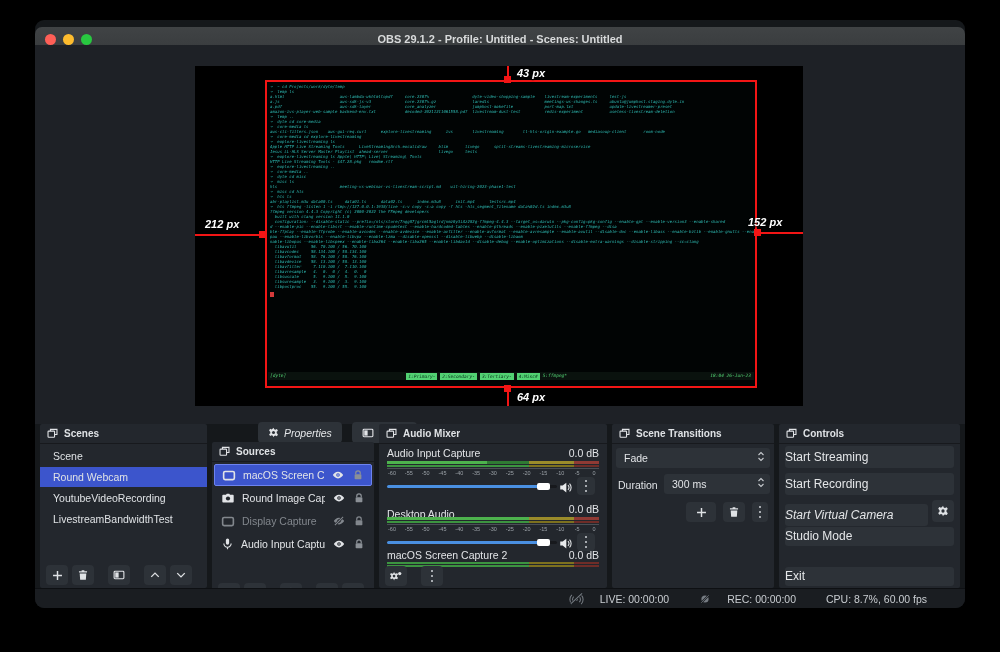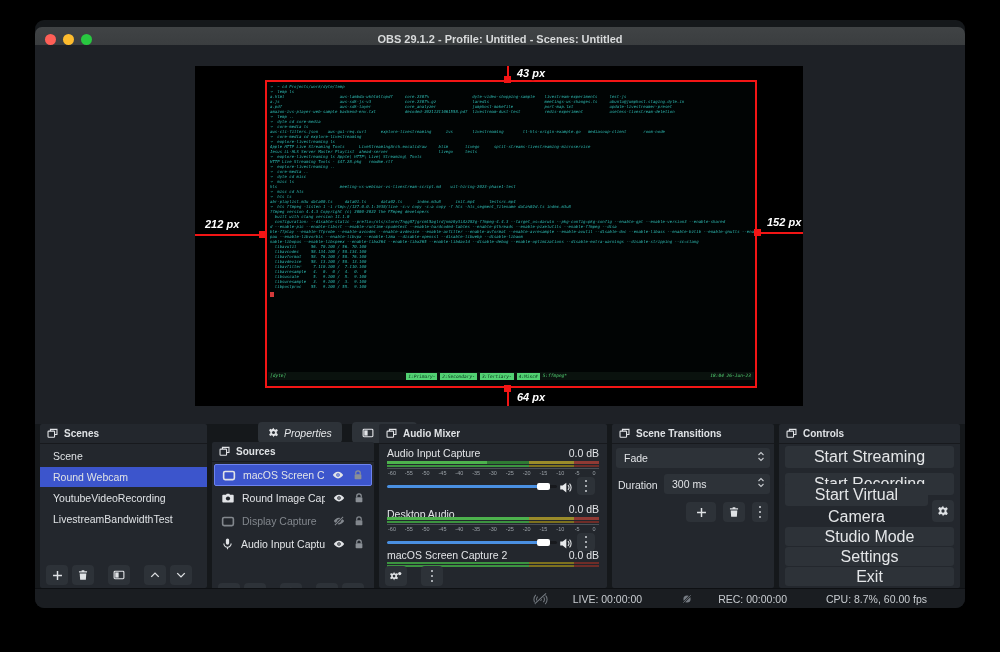--- a/index.html
+++ b/index.html
@@ -72,24 +72,24 @@
   .spk { position:absolute; color:#e8eaec; }
   .kebab { display:flex; flex-direction:column; justify-content:center; align-items:center; }
   .kebab i { width:2.5px; height:2.5px; border-radius:50%; background:#cfd3d7; display:block; margin:1.2px 0; }
 
   
   .combo { position:absolute; left:4px; right:4px; height:20px; background:#2d3238; border-radius:3px; color:#e2e4e7; font-size:10.5px; line-height:20px; padding-left:8px; }
   .spin { position:absolute; right:5px; top:3px; display:flex; flex-direction:column; gap:1px; color:#c6cace; }
   .t-label { position:absolute; left:6px; font-size:10.5px; color:#dfe2e5; }
 
   
-  .ctl-btn { position:absolute; left:6px; right:6px; background:#2d3238; border-radius:3px; color:#e4e6e8; font-size:16px; text-align:center; }
-
-  
-  .statusbar { position:absolute; left:0; top:568px; width:930px; height:20px; background:#1a1d21; border-top:1px solid #0e1013; display:flex; align-items:center; justify-content:flex-end; gap:25px; padding-right:38px; color:#c9cdd1; font-size:10.5px; }
+  .ctl-btn { position:absolute; left:6px; right:6px; background:#2d3238; border-radius:3px; color:#e4e6e8; font-size:12px; }
+
+  
+  .statusbar { position:absolute; left:0; top:568px; width:930px; height:20px; background:#1a1d21; border-top:1px solid #0e1013; display:flex; align-items:center; justify-content:flex-end; gap:16px; padding-right:38px; color:#c9cdd1; font-size:10.5px; }
   .statusbar .icon { color:#767c83; }
   .statusbar .seg { margin-right:14px; display:flex; align-items:center; gap:6px; }
 </style>
 </head>
 <body>
 
 <div class="window">
 
   <div class="titlebar">
     <div class="traffic">
@@ -164,21 +164,21 @@
       <div class="crop-line" style="left:312px; top:0; width:2px; height:14px;"></div>
       <div class="crop-handle" style="left:309px; top:10px;"></div>
       <div class="crop-label" style="left:322px; top:1px;">43 px</div>
 
       <div class="crop-line" style="left:0; top:168px; width:70px; height:2px;"></div>
       <div class="crop-handle" style="left:64px; top:165px;"></div>
       <div class="crop-label" style="left:10px; top:152px;">212 px</div>
 
       <div class="crop-line" style="left:562px; top:166px; width:46px; height:2px;"></div>
       <div class="crop-handle" style="left:559px; top:163px;"></div>
-      <div class="crop-label" style="left:572px; top:150px;">152 px</div>
+      <div class="crop-label" style="left:553px; top:150px;">152 px</div>
 
       <div class="crop-line" style="left:312px; top:322px; width:2px; height:18px;"></div>
       <div class="crop-handle" style="left:309px; top:319px;"></div>
       <div class="crop-label" style="left:322px; top:325px;">64 px</div>
     </div>
 
     <div class="src-toolbar">
       <span class="icon">
         <svg width="16" height="15" viewBox="0 0 16 16">
             <rect x="1.4" y="3" width="13.2" height="10" rx="1.8" fill="none" stroke="currentColor" stroke-width="2"></rect>
@@ -552,29 +552,28 @@
         <span class="icon">
           <svg width="11" height="11" viewBox="0 0 16 16">
               <rect x="1.5" y="4.5" width="9.5" height="9" rx="1" fill="none" stroke="currentColor" stroke-width="1.6"></rect>
               <path d="M5 4.5V2h9.5v7.5H11.5" fill="none" stroke="currentColor" stroke-width="1.6"></path>
             </svg>
         </span>
         <span>Controls</span>
       </div>
       <div class="ctl-btn" style="top:22px; height:22px; line-height:22px;">Start Streaming</div>
       <div class="ctl-btn" style="top:49px; height:22px; line-height:22px;">Start Recording</div>
-      <div class="ctl-btn" style="top:60px; height:22px; line-height:22px; right:32px;">Start Virtual Camera</div>
+      <div class="ctl-btn" style="top:80px; height:22px; line-height:22px; right:32px;font-style:italic;">Start Virtual Camera</div>
       <span class="tool-btn" style="position:absolute; top:76px; right:6px; width:22px; height:22px;">
         <svg width="12" height="12" viewBox="0 0 16 16">
             <path d="M8 1l1 2.2a5 5 0 0 1 1.6.7L13 3l1.4 2.4-1.8 1.6a5 5 0 0 1 0 1.9L14.4 11 13 13.4l-2.4-.9a5 5 0 0 1-1.6.7L8 15l-1-2.2a5 5 0 0 1-1.6-.7L3 13 1.6 10.6l1.8-1.6a5 5 0 0 1 0-1.9L1.6 5 3 2.6l2.4.9A5 5 0 0 1 7 2.2z" fill="currentColor"></path>
             <circle cx="8" cy="8" r="2.2" fill="#2d3238"></circle>
           </svg>
       </span>
       <div class="ctl-btn" style="top:103px; height:19px; line-height:19px;">Studio Mode</div>
-      <div class="ctl-btn" style="top:123px; height:19px; line-height:19px;">Settings</div>
       <div class="ctl-btn" style="top:143px; height:19px; line-height:19px;">Exit</div>
     </div>
   </div>
 
   <div class="statusbar">
     <span class="icon">
       <svg width="15" height="13" viewBox="0 0 16 14">
           <circle cx="8" cy="8" r="1.5" fill="currentColor"></circle>
           <path d="M5 11a4.2 4.2 0 0 1 0-6M11 5a4.2 4.2 0 0 1 0 6M3 13a7 7 0 0 1 0-10M13 3a7 7 0 0 1 0 10" fill="none" stroke="currentColor" stroke-width="1.1"></path>
           <line x1="2" y1="12.5" x2="14" y2="1.5" stroke="#1a1d21" stroke-width="2.6"></line>

